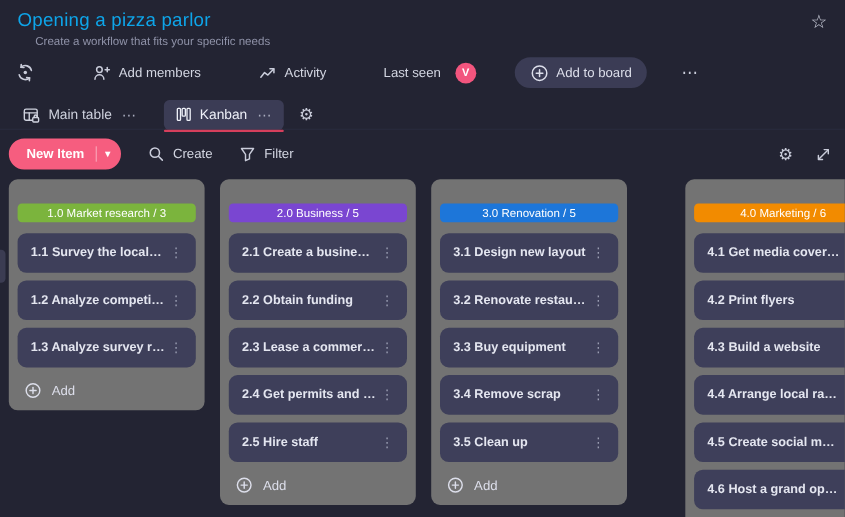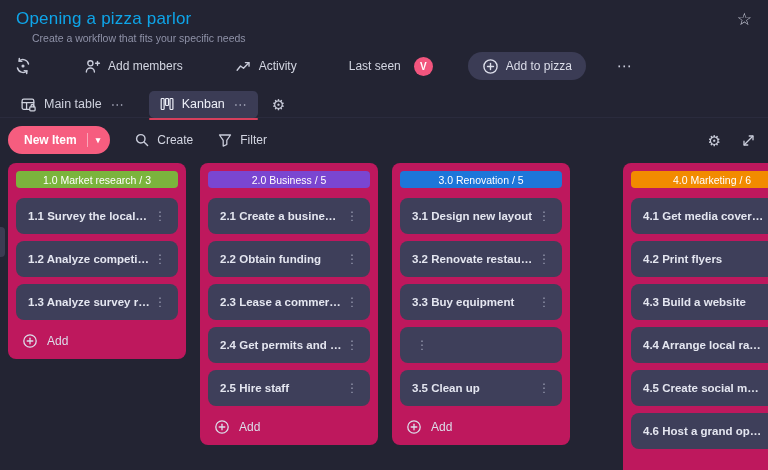--- a/index.html
+++ b/index.html
@@ -53,21 +53,21 @@
     font-family:"Liberation Sans", sans-serif;
   }
   .new-item-btn .divider { width:1px; height:14px; background:rgba(255,255,255,.45); margin:0 8px 0 10px; }
   .new-item-btn .caret { font-size:9px; }
   .act-item { display:flex; align-items:center; gap:7px; color:#d3d6e2; font-size:12px; cursor:pointer; margin-left:24px; }
   .act-right { margin-left:auto; display:flex; align-items:center; gap:20px; }
   .act-right .gear { font-size:15px; color:#c9ccda; cursor:pointer; line-height:1; }
 
   
   .board { display:flex; gap:14px; padding:3px 8px 0; align-items:flex-start; }
-  .kcolumn { width:178px; flex:0 0 auto; background:#be185d; border-radius:8px; padding:8px 8px 8px; position:relative; }
+  .kcolumn { width:178px; flex:0 0 auto; background:#737373; border-radius:8px; padding:22px 8px 8px; position:relative; }
   .kcolumn.clipped { height:349px; overflow:hidden;margin-left:39px; }
   .col-header {
     height:17px; border-radius:4px; display:flex; align-items:center; justify-content:center;
     color:#fff; font-size:10.5px; font-weight:500; margin-bottom:10px; cursor:pointer;
   }
   .card {
     background:#3e3f5a; border-radius:8px; height:36px; margin-bottom:7px;
     display:flex; align-items:center; padding:0 8px 0 12px; cursor:pointer;
   }
   .card-title { flex:1; font-size:11.5px; color:#e4e6f0; font-weight:600; white-space:nowrap; overflow:hidden; text-overflow:ellipsis; }
@@ -125,21 +125,21 @@
     <span class="avatar">V</span>
   </div>
   <div class="pill-btn">
     <span>
       <svg width="17" height="17" viewBox="0 0 16 16" fill="none" stroke="#dcdeea" stroke-width="1.3" stroke-linecap="round">
         <circle cx="8" cy="8" r="6.2"></circle>
         <line x1="8" y1="5.2" x2="8" y2="10.8"></line>
         <line x1="5.2" y1="8" x2="10.8" y2="8"></line>
       </svg>
     </span>
-    <span>Add to pizza</span>
+    <span>Add to board</span>
   </div>
   <span class="more-h">⋯</span>
 </div>
 
 <div class="tabbar">
   <div class="tab">
     <span>
       <svg width="17" height="17" viewBox="0 0 16 16" fill="none" stroke="#cfd2de" stroke-width="1.2" stroke-linecap="round">
         <rect x="2" y="3" width="11" height="9.5" rx="1.5"></rect>
         <line x1="2" y1="6.2" x2="13" y2="6.2"></line>
@@ -272,20 +272,21 @@
     </div>
     <div class="card">
       <span class="card-title">3.2 Renovate restaurant</span>
       <span class="card-menu">⋮</span>
     </div>
     <div class="card">
       <span class="card-title">3.3 Buy equipment</span>
       <span class="card-menu">⋮</span>
     </div>
     <div class="card">
+      <span class="card-title">3.4 Remove scrap</span>
       <span class="card-menu">⋮</span>
     </div>
     <div class="card">
       <span class="card-title">3.5 Clean up</span>
       <span class="card-menu">⋮</span>
     </div>
     <div class="add-row">
       <span>
         <svg width="16" height="16" viewBox="0 0 16 16" fill="none" stroke="#dcdeea" stroke-width="1.3" stroke-linecap="round">
           <circle cx="8" cy="8" r="6.2"></circle>

